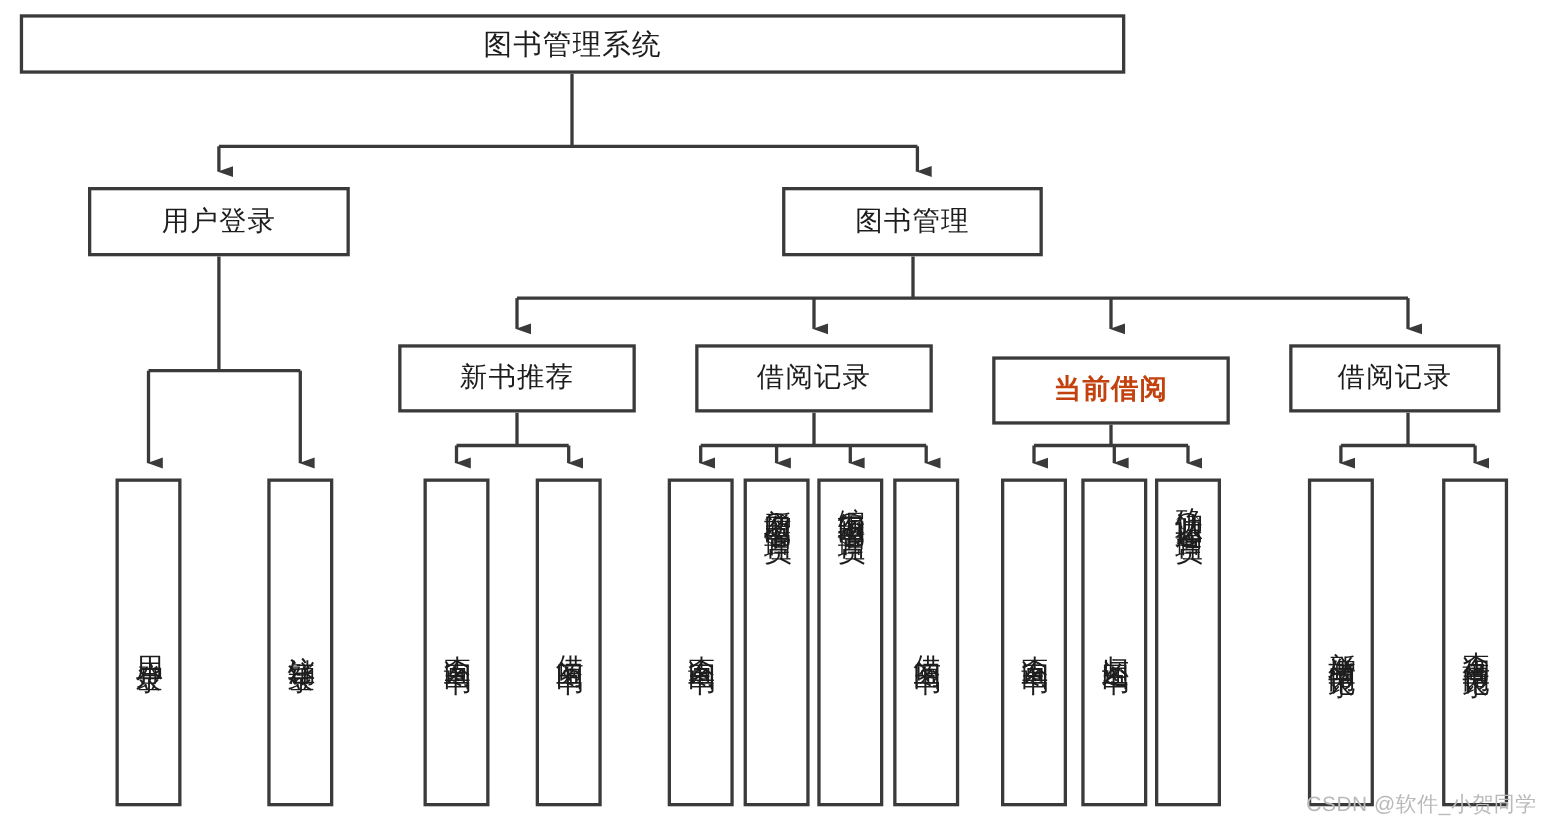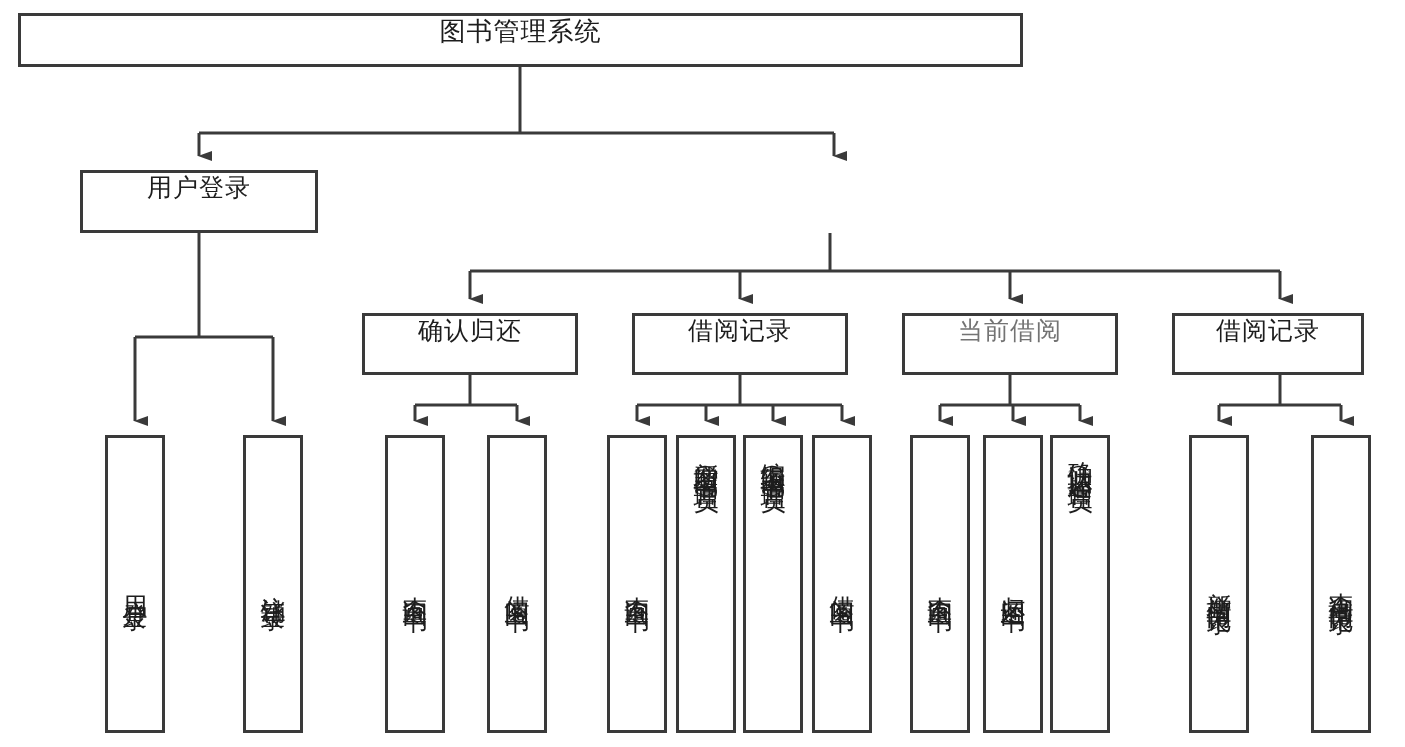--- a/index.html
+++ b/index.html
@@ -15,20 +15,21 @@
   
   #wires{position:absolute;left:0;top:0;width:1405px;height:747px;}
 
   
   .node{
     position:absolute;
     box-sizing:border-box;
     background:#ffffff;
     border:3px solid #3a3a3a;
     display:flex;
+    align-items:center;
     justify-content:center;
     color:#1d1d1d;
     z-index:2;
   }
   .node .label{
     display:block;
     line-height:1.18;
     letter-spacing:1px;
     white-space:nowrap;
   }
@@ -124,28 +125,31 @@
     </g>
   </svg>
 
   <div class="node h-node root" style="left: 18px; top: 13px; width: 1005px; height: 54px; border-color: rgb(58, 58, 58); background: rgb(255, 255, 255); color: rgb(29, 29, 29);">
     <span class="label">图书管理系统</span>
   </div>
 
   <div class="node h-node" style="left: 80px; top: 170px; width: 238px; height: 63px; border-color: rgb(58, 58, 58); background: rgb(255, 255, 255); color: rgb(29, 29, 29);">
     <span class="label">用户登录</span>
   </div>
+  <div class="node h-node" style="left: 711px; top: 170px; width: 237px; height: 63px; border-color: rgb(58, 58, 58); background: rgb(255, 255, 255); color: rgb(29, 29, 29);">
+    <span class="label">图书管理</span>
+  </div>
 
   <div class="node h-node" style="left: 362px; top: 313px; width: 216px; height: 62px; border-color: rgb(58, 58, 58); background: rgb(255, 255, 255); color: rgb(29, 29, 29);">
-    <span class="label">确认归还</span>
+    <span class="label">新书推荐</span>
   </div>
   <div class="node h-node" style="left: 632px; top: 313px; width: 216px; height: 62px; border-color: rgb(58, 58, 58); background: rgb(255, 255, 255); color: rgb(29, 29, 29);">
     <span class="label">借阅记录</span>
   </div>
-  <div class="node h-node" style="left: 902px; top: 313px; width: 216px; height: 62px; border-color: rgb(58, 58, 58); background: rgb(255, 255, 255); color: #737373;">
+  <div class="node h-node" style="left: 902px; top: 324px; width: 216px; height: 62px; border-color: rgb(58, 58, 58); background: rgb(255, 255, 255); color: #c2410c; font-weight: bold;">
     <span class="label">当前借阅</span>
   </div>
   <div class="node h-node" style="left: 1172px; top: 313px; width: 192px; height: 62px; border-color: rgb(58, 58, 58); background: rgb(255, 255, 255); color: rgb(29, 29, 29);">
     <span class="label">借阅记录</span>
   </div>
 
   <div class="node v-node centered" style="left: 105px; top: 435px; width: 60px; height: 298px; border-color: rgb(58, 58, 58); background: rgb(255, 255, 255); color: rgb(29, 29, 29);">
     <span class="label">用户登录</span>
   </div>
   <div class="node v-node centered" style="left: 243px; top: 435px; width: 60px; height: 298px; border-color: rgb(58, 58, 58); background: rgb(255, 255, 255); color: rgb(29, 29, 29);">
@@ -178,13 +182,14 @@
   <div class="node v-node" style="left: 1050px; top: 435px; width: 60px; height: 298px; border-color: rgb(58, 58, 58); background: rgb(255, 255, 255); color: rgb(29, 29, 29);">
     <span class="label">确认归还（管理员）</span>
   </div>
   <div class="node v-node centered" style="left: 1189px; top: 435px; width: 60px; height: 298px; border-color: rgb(58, 58, 58); background: rgb(255, 255, 255); color: rgb(29, 29, 29);">
     <span class="label">新增借阅记录</span>
   </div>
   <div class="node v-node centered" style="left: 1311px; top: 435px; width: 60px; height: 298px; border-color: rgb(58, 58, 58); background: rgb(255, 255, 255); color: rgb(29, 29, 29);">
     <span class="label">查询借阅记录</span>
   </div>
 
+  <div id="watermark" style="color: rgb(185, 185, 185);">CSDN @软件_小贺同学</div>
 </div>
 
 </body></html>

